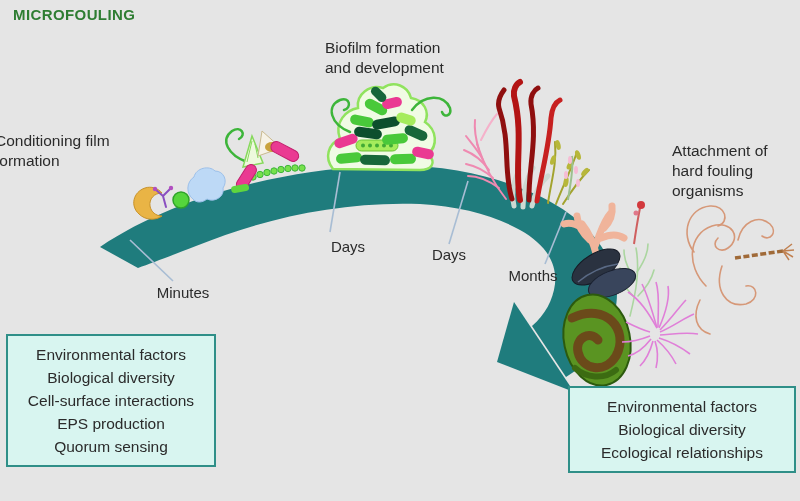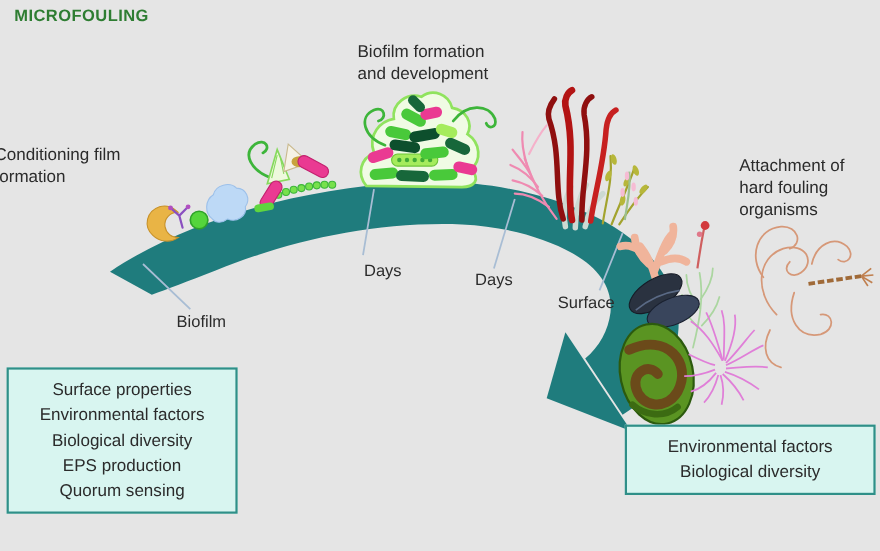--- a/index.html
+++ b/index.html
@@ -220,29 +220,30 @@
   <div class="phase-header" style="left:13px;top:6px">MICROFOULING</div>
 
   <div class="stage-label" style="left:-5px;top:131px;width:166px">Conditioning film
 formation</div>
   <div class="stage-label" style="left:325px;top:38px;width:160px">Biofilm formation
 and development</div>
   <div class="stage-label" style="left:672px;top:141px;width:132px">Attachment of
 hard fouling
 organisms</div>
 
-  <div class="time-label" style="left:143px;top:284px">Biofilm</div>
+  <div class="time-label" style="left:143px;top:284px">Minutes</div>
   <div class="time-label" style="left:308px;top:238px">Days</div>
   <div class="time-label" style="left:409px;top:246px">Days</div>
-  <div class="time-label" style="left:493px;top:267px">Surface</div>
+  <div class="time-label" style="left:493px;top:267px">Months</div>
 
   <div class="factor-box" style="left:6px;top:334px;width:198px">
-      <div class="factor-line">Surface properties</div>
       <div class="factor-line">Environmental factors</div>
       <div class="factor-line">Biological diversity</div>
+      <div class="factor-line">Cell-surface interactions</div>
       <div class="factor-line">EPS production</div>
       <div class="factor-line">Quorum sensing</div>
     </div>
   <div class="factor-box" style="left:568px;top:386px;width:216px">
       <div class="factor-line">Environmental factors</div>
       <div class="factor-line">Biological diversity</div>
+      <div class="factor-line">Ecological relationships</div>
     </div>
 </div>
 
 </body></html>

